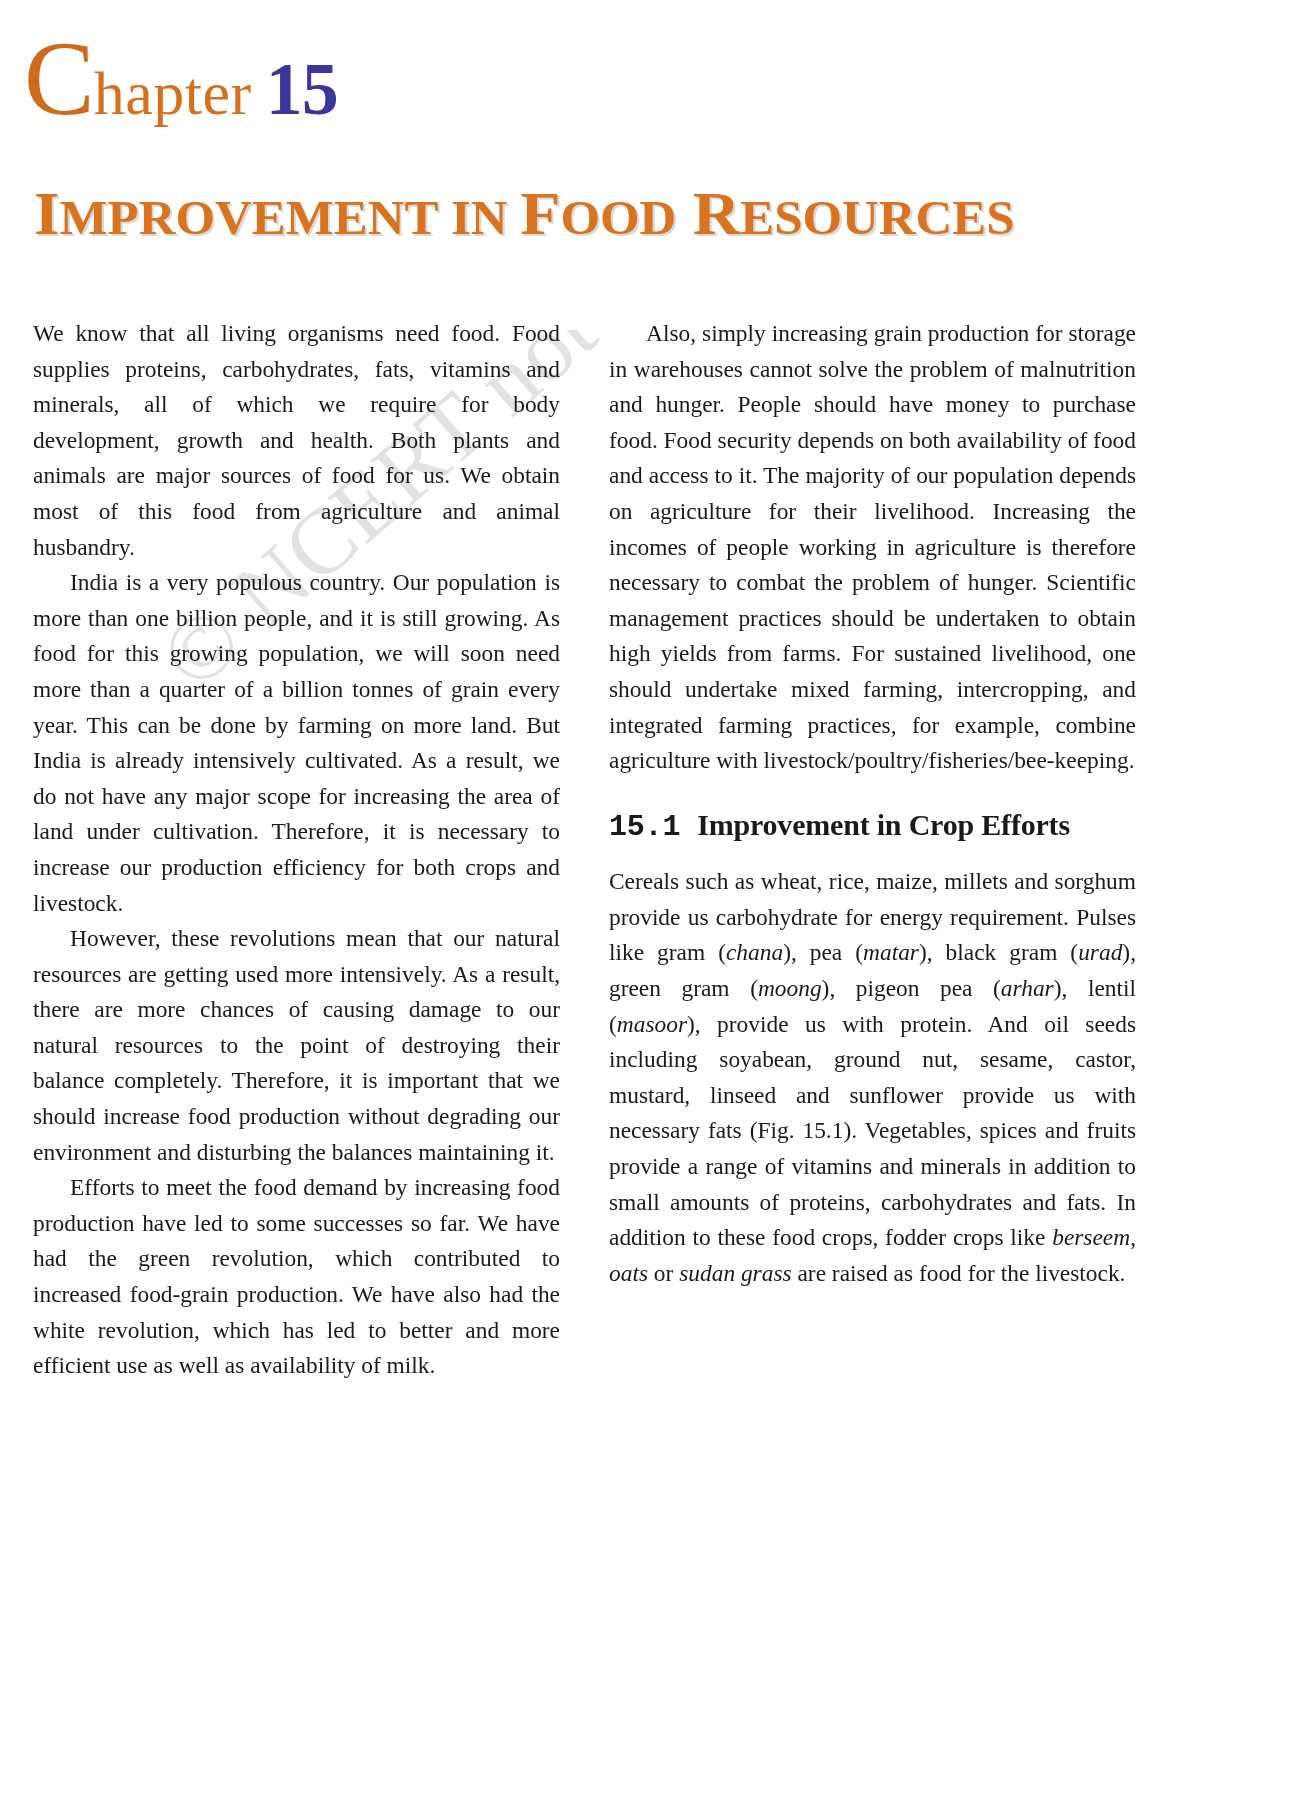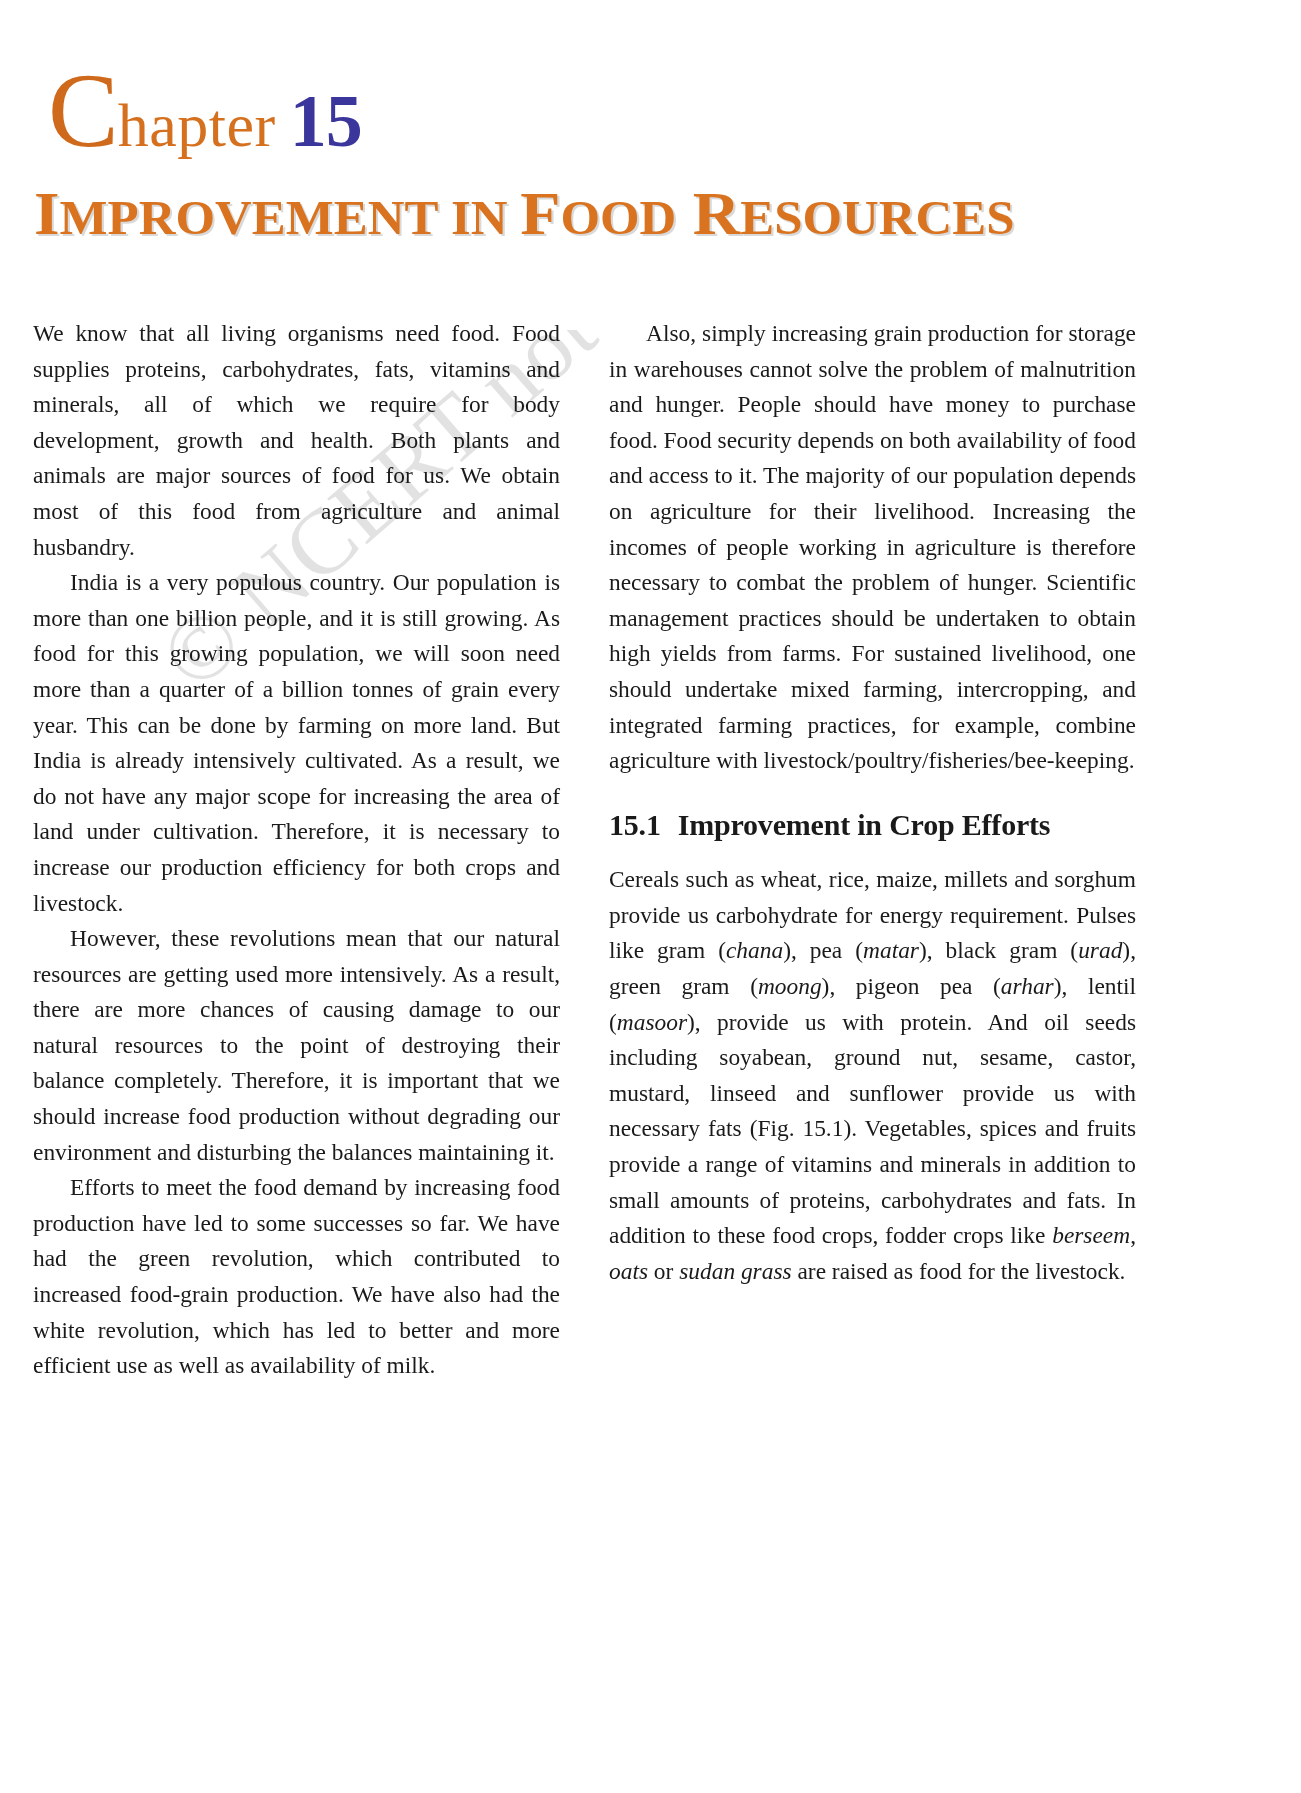--- a/index.html
+++ b/index.html
@@ -38,24 +38,23 @@
     font-family: "Liberation Serif", "DejaVu Serif", serif;
     font-size: 92px;
     font-weight: 400;
     letter-spacing: 1px;
     color: #e2e2e2;
   }
 
   
   #chapter-header {
     position: absolute;
-    left: 48px;
+    left: 24px;
     top: 26px;
     z-index: 10;
-    margin-top: 32px;
   }
   #chapter-label {
     white-space: nowrap;
     line-height: 1;
   }
   #chapter-label .dropcap {
     font-size: 106px;
     color: #cf6a1d;
     letter-spacing: -1px;
   }
@@ -126,20 +125,21 @@
   .section-heading {
     margin: 29px 0 20px 0;
     font-size: 30px;
     font-weight: bold;
     line-height: 1.15;
     letter-spacing: -0.2px;
     white-space: nowrap;
   }
   .section-heading .num {
     margin-right: 17px;
+    font-family: Liberation Mono, monospace;
   }
 </style>
 </head>
 <body>
 
 <div id="page">
 
   <div id="watermark">
     <div class="wm-text">© NCERT not to be republished</div>
   </div>

